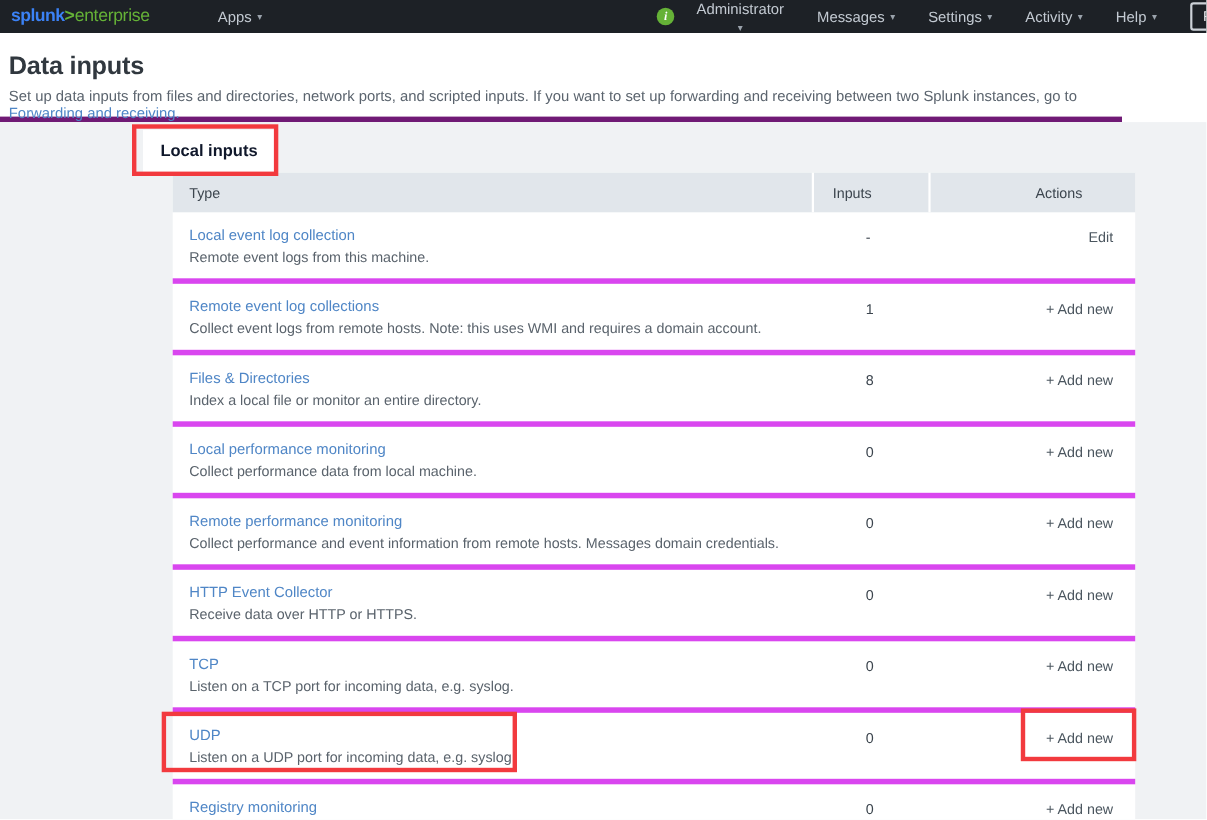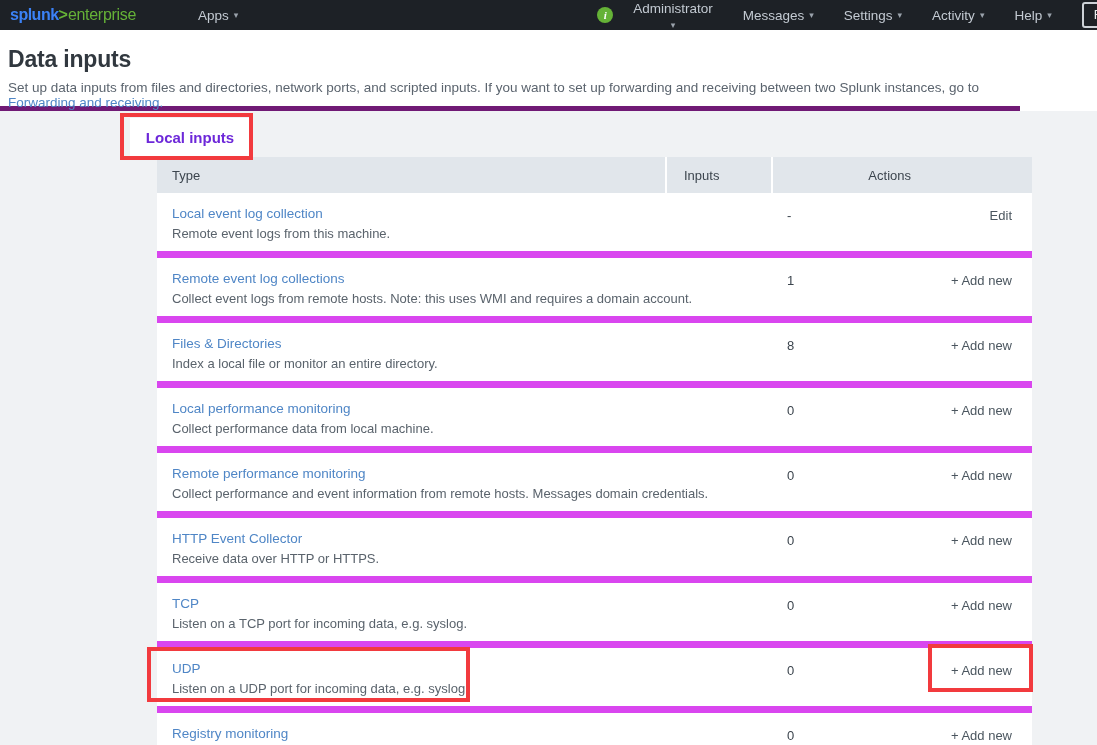--- a/index.html
+++ b/index.html
@@ -59,35 +59,35 @@
 
   
   .content {
     position: absolute; top: 111px; left: 0; width: 1097px; height: 634px;
     background: var(--content-bg, #f0f2f4);
   }
   .tab-local-inputs {
     position: absolute; left: 130px; top: 118px; width: 120px; height: 39px;
     background: #ffffff;
     display: flex; align-items: center; justify-content: center;
-    font-size: 15px; font-weight: bold; color: #6d28d9; cursor: pointer;
+    font-size: 15px; font-weight: bold; color: #0f172a; cursor: pointer;
   }
 
   
   .inputs-table {
     position: absolute; left: 157px; top: 157px; width: 875px;
     background: #ffffff; font-size: 13px;
   }
   .thead { display: flex; background: var(--header-row-bg, #e1e6eb); height: 36px; }
   .th { display: flex; align-items: center; color: #3c454e; font-size: 13px; }
-  .th-type    { width: 508px; padding-left: 15px; }
+  .th-type    { width: 581px; padding-left: 15px; }
   .th-inputs  { width: 106px; padding-left: 17px; border-left: 2px solid #ffffff; }
   .th-actions { width: 156px; justify-content: flex-end; padding-right: 16px; border-left: 2px solid #ffffff; padding-left: 44px; }
 
-  .trow { display: flex; height: 65px; border-bottom: 7px solid #d946ef; }
+  .trow { display: flex; height: 65px; border-bottom: 5px solid #d946ef; }
   .cell-type { width: 613px; padding: 13px 15px 0 15px; }
   .type-link {
     color: var(--link-blue, #4f86c6); font-size: 13.5px;
     text-decoration: none; cursor: pointer; display: inline-block;
   }
   .type-desc { margin-top: 5px; color: #5a636c; font-size: 13px; }
   .cell-inputs { width: 106px; padding: 15px 0 0 17px; color: #3c454e; font-size: 13px; }
   .cell-actions { width: 156px; text-align: right; padding: 15px 20px 0 0; }
   .action-link { color: #4b565f; font-size: 13px; text-decoration: none; cursor: pointer; }
 

